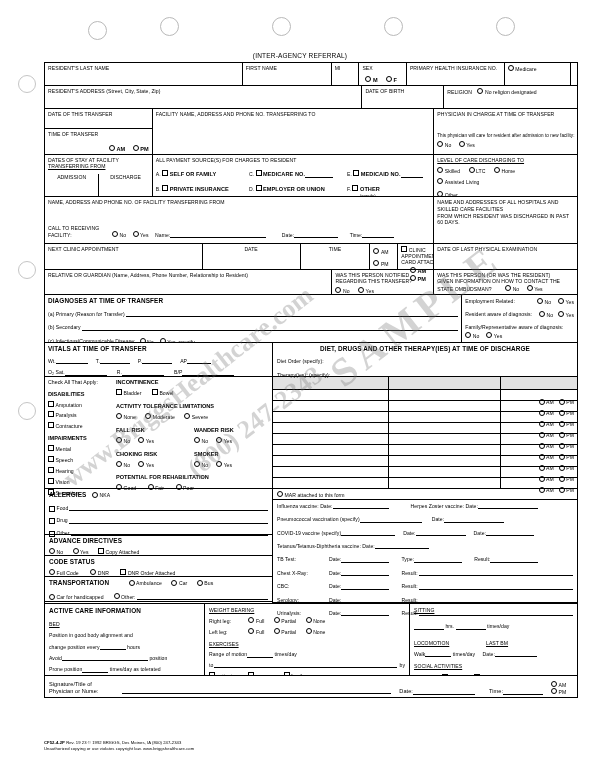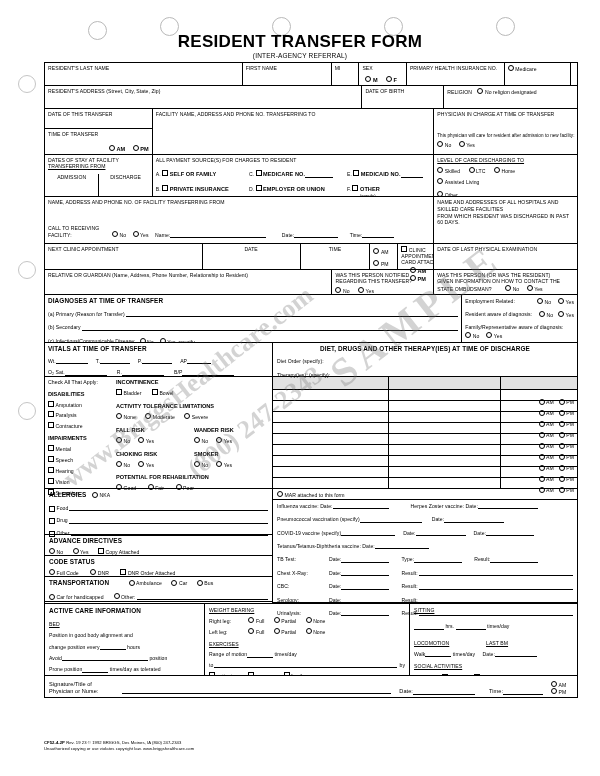--- a/index.html
+++ b/index.html
@@ -39,21 +39,20 @@
 
   <div class="hole" style="left:160px;top:17px;"></div>
   <div class="hole" style="left:272px;top:17px;"></div>
   <div class="hole" style="left:384px;top:17px;"></div>
   <div class="hole" style="left:496px;top:17px;"></div>
   <div class="hole" style="left:88px;top:21px;"></div>
   <div class="vhole" style="left:18px;top:75px;"></div>
   <div class="vhole" style="left:18px;top:261px;"></div>
   <div class="vhole" style="left:18px;top:402px;"></div>
 
-  <div id="title">RESIDENT TRANSFER FORM</div>
   <div id="subtitle">(INTER-AGENCY REFERRAL)</div>
 
   <div id="form">
 
     <div class="row" style="height:23px;">
       <div class="cell" style="width:200px;">
           <div class="lab">RESIDENT'S LAST NAME</div>
         </div>
       <div class="cell" style="width:90px;">
           <div class="lab">FIRST NAME</div>

